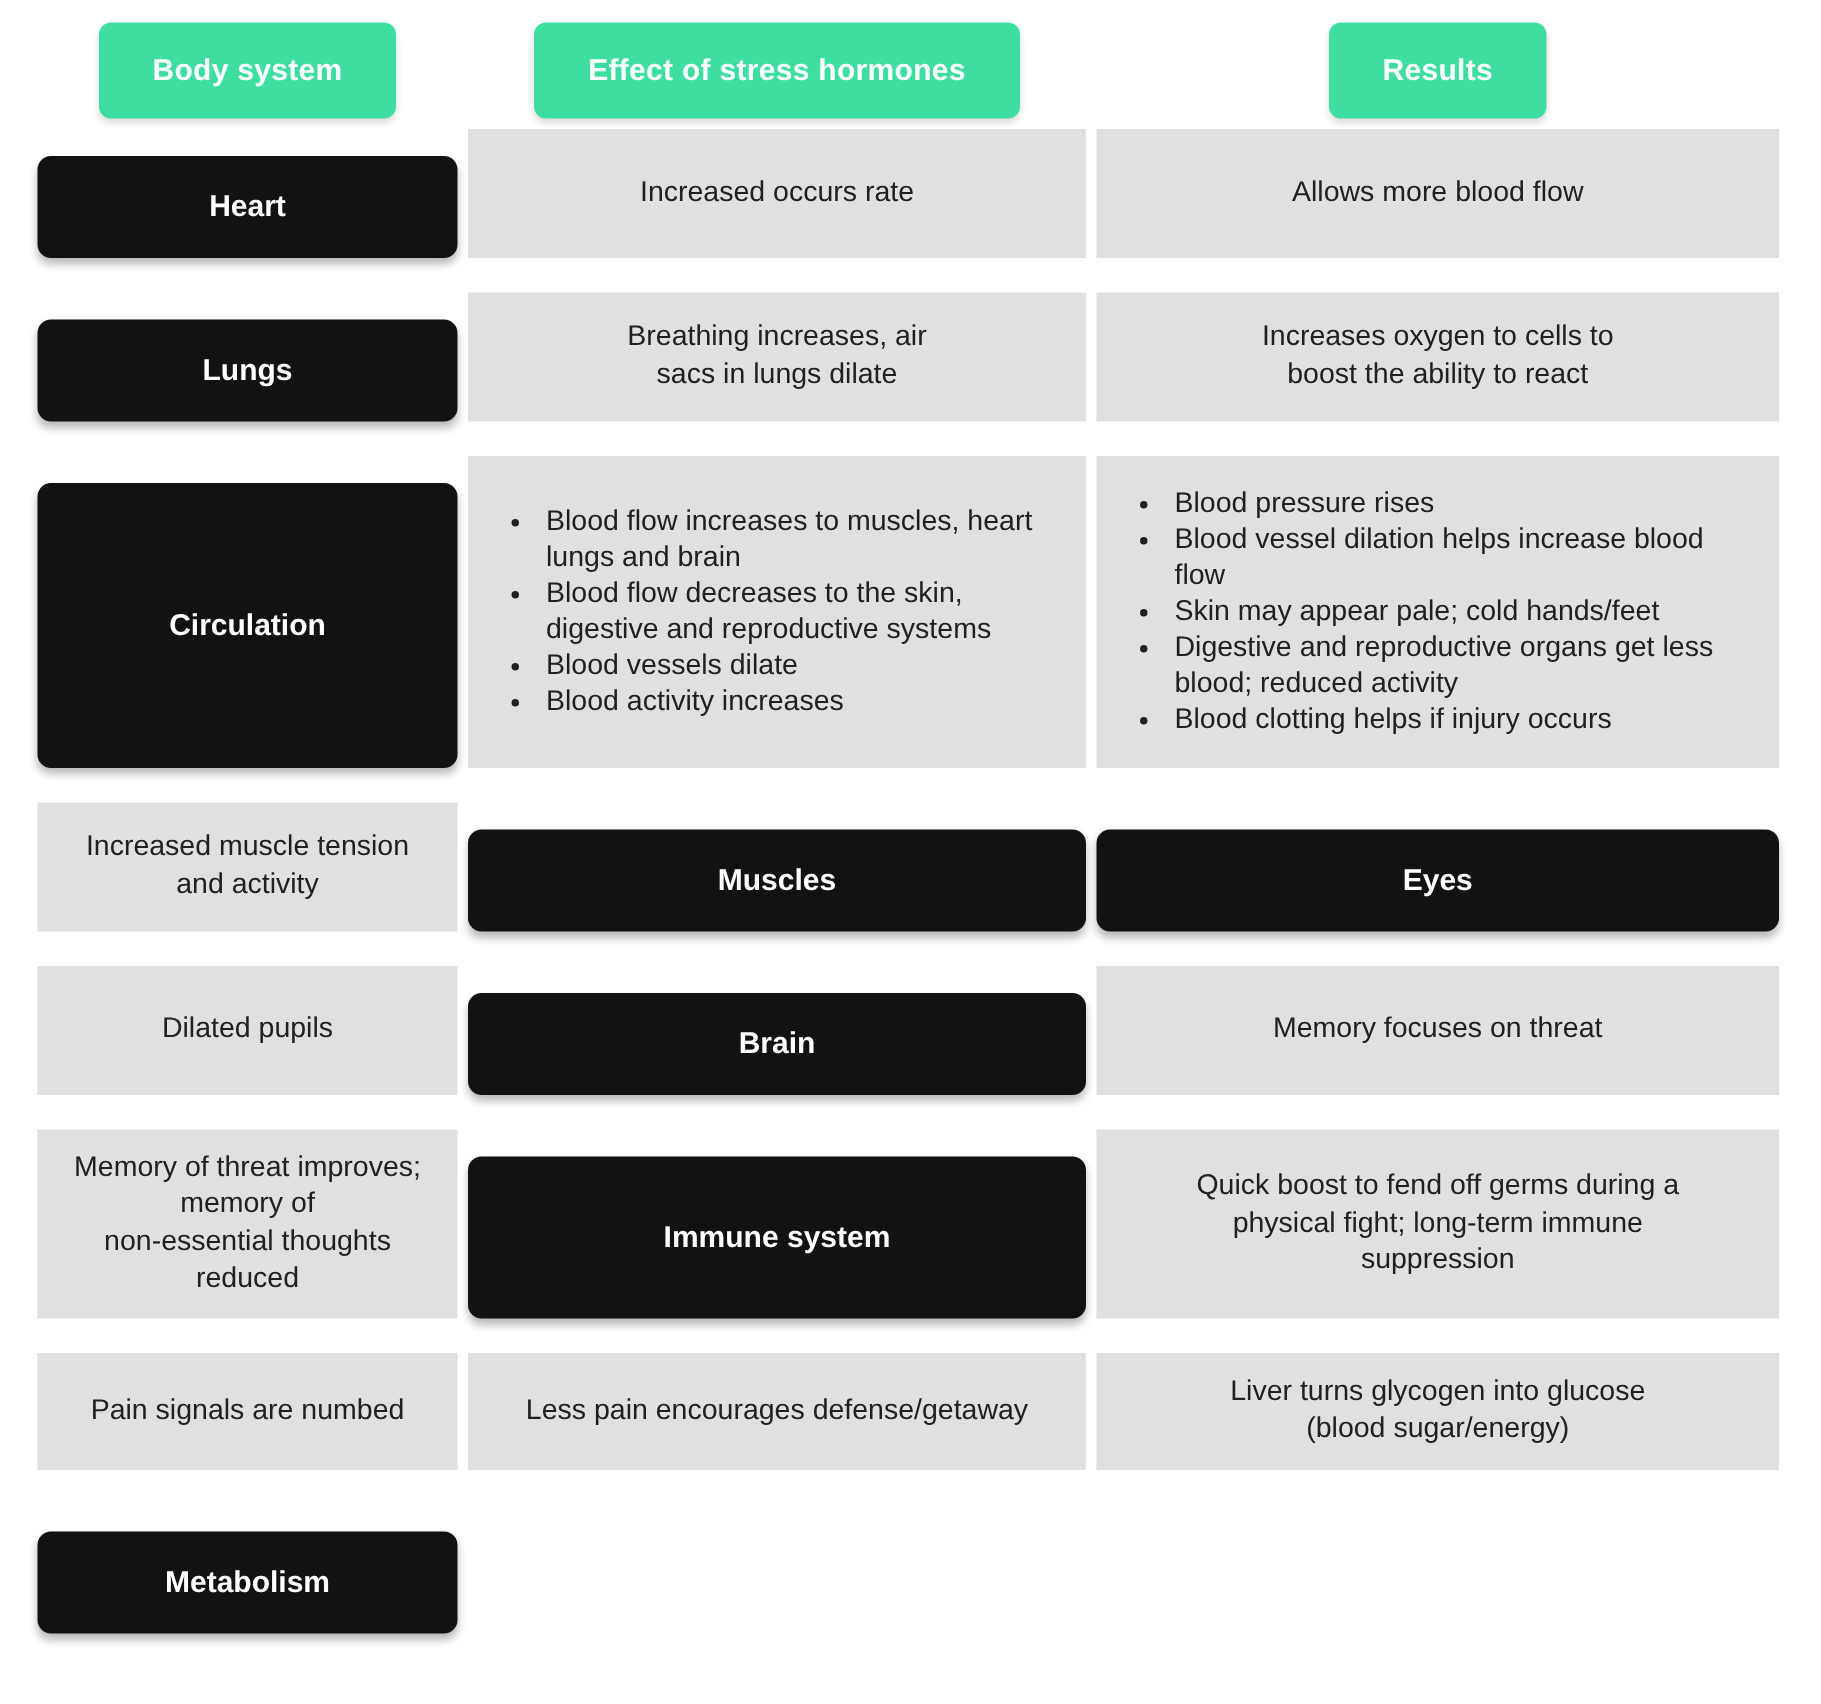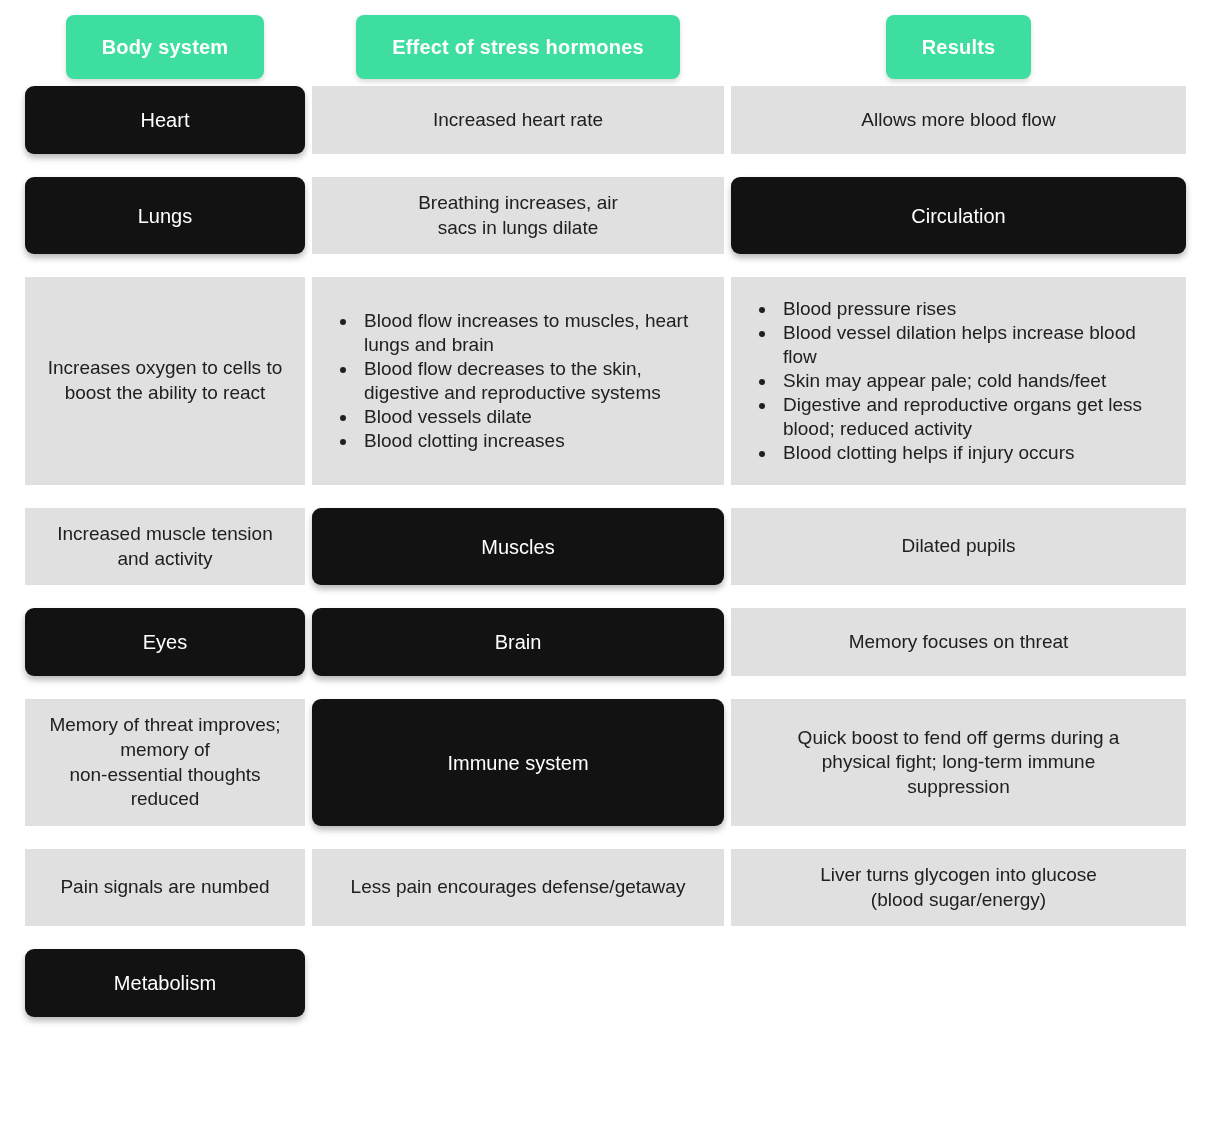--- a/index.html
+++ b/index.html
@@ -59,24 +59,25 @@
     align-items:center;
     justify-content:center;
     text-align:center;
     font-size:19px;
     line-height:1.3;
     padding:14px 18px;
   }
   .system-cell{
     background:var(--system-bg);
     color:var(--system-text);
-    font-weight:normal;
+    font-weight:bold;
     font-size:20px;
     border-radius:9px;
     box-shadow:0 4px 6px rgba(0,0,0,0.28);
+    margin-top:18px;
   }
   .info-cell{
     background:var(--cell-bg);
     color:var(--cell-text);
     white-space:pre-line;
   }
   .info-cell.bullets{
     text-align:left;
     justify-content:flex-start;
     white-space:normal;
@@ -102,49 +103,49 @@
     </div>
     <div class="hcell">
       <div class="hbtn">Effect of stress hormones</div>
     </div>
     <div class="hcell">
       <div class="hbtn">Results</div>
     </div>
   </div>
   <div class="grid rows" id="rows">
       <div class="cell system-cell">Heart</div>
-      <div class="cell info-cell">Increased heart rate</div>
+      <div class="cell info-cell">Increased occurs rate</div>
       <div class="cell info-cell">Allows more blood flow</div>
       <div class="cell system-cell">Lungs</div>
       <div class="cell info-cell">Breathing increases, air
 sacs in lungs dilate</div>
-      <div class="cell system-cell">Circulation</div>
       <div class="cell info-cell">Increases oxygen to cells to
 boost the ability to react</div>
+      <div class="cell system-cell">Circulation</div>
       <div class="cell info-cell bullets">
         <ul>
           <li>Blood flow increases to muscles, heart lungs and brain</li>
           <li>Blood flow decreases to the skin, digestive and reproductive systems</li>
           <li>Blood vessels dilate</li>
-          <li>Blood clotting increases</li>
+          <li>Blood activity increases</li>
         </ul>
       </div>
       <div class="cell info-cell bullets">
         <ul>
           <li>Blood pressure rises</li>
           <li>Blood vessel dilation helps increase blood flow</li>
           <li>Skin may appear pale; cold hands/feet</li>
           <li>Digestive and reproductive organs get less blood; reduced activity</li>
           <li>Blood clotting helps if injury occurs</li>
         </ul>
       </div>
       <div class="cell info-cell">Increased muscle tension and activity</div>
       <div class="cell system-cell">Muscles</div>
+      <div class="cell system-cell">Eyes</div>
       <div class="cell info-cell">Dilated pupils</div>
-      <div class="cell system-cell">Eyes</div>
       <div class="cell system-cell">Brain</div>
       <div class="cell info-cell">Memory focuses on threat</div>
       <div class="cell info-cell">Memory of threat improves; memory of
 non-essential thoughts reduced</div>
       <div class="cell system-cell">Immune system</div>
       <div class="cell info-cell">Quick boost to fend off germs during a
 physical fight; long-term immune
 suppression</div>
       <div class="cell info-cell">Pain signals are numbed</div>
       <div class="cell info-cell">Less pain encourages defense/getaway</div>

